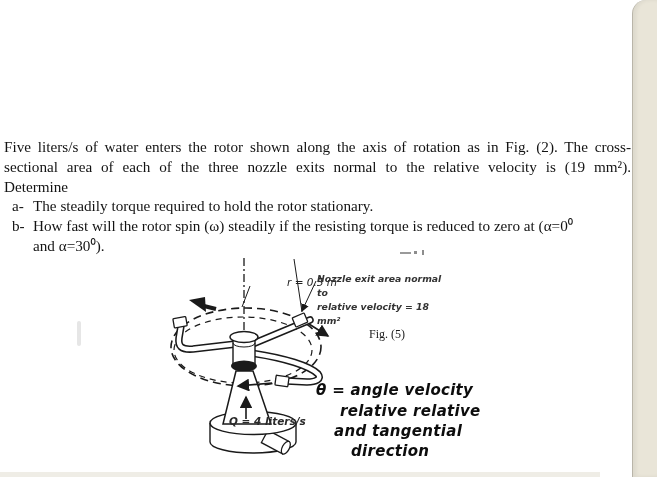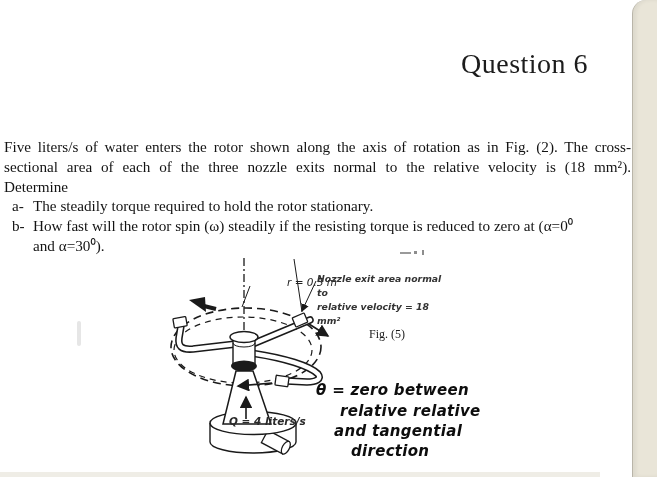--- a/index.html
+++ b/index.html
@@ -67,25 +67,24 @@
   .ln   { fill:none; stroke:#1a1a1a; }
   .sleeve { fill:#ffffff; stroke:#1a1a1a; stroke-width:1.3; }
   .solidfill { fill:#1a1a1a; stroke:none; }
   .white { fill:#ffffff; stroke:#1a1a1a; }
 </style>
 </head>
 <body>
 
 <div class="page">
 
-  <div class="title">Question 6</div>
 
   <div class="para">
     <div class="jline">Five liters/s of water enters the rotor shown along the axis of rotation as in Fig. (2). The cross-</div>
-    <div class="jline">sectional area of each of the three nozzle exits normal to the relative velocity is (18 mm²).</div>
+    <div class="jline">sectional area of each of the three nozzle exits normal to the relative velocity is (19 mm²).</div>
     <div>Determine</div>
   </div>
 
   <div class="qlist">
     <div class="qitem">
       <span class="qmarker">a-</span>
       <span class="itext">The steadily torque required to hold the rotor stationary.</span>
     </div>
     <div class="qitem">
       <span class="qmarker">b-</span>
@@ -166,21 +165,21 @@
   </svg>
 
   <div class="figlabel r-label">r = 0.5 m</div>
   <div class="figlabel nozzle-label">
     <div>Nozzle exit area normal to</div>
     <div>relative velocity = 18 mm²</div>
   </div>
   <div class="figlabel fig-caption">Fig. (5)</div>
   <div class="figlabel q-label">Q = 4 liters/s</div>
 
-  <div class="note-line" style="left:316px; top:381px;">θ = zero between</div>
+  <div class="note-line" style="left:316px; top:381px;">θ = angle velocity</div>
   <div class="note-line" style="left:340px; top:402px;">relative relative</div>
   <div class="note-line" style="left:334px; top:422px;">and tangential</div>
   <div class="note-line" style="left:351px; top:442px;">direction</div>
 
   <div class="artifact">
     <span class="a1"></span>
       <span class="a2"></span>
       <span class="a3"></span>
   </div>
   <div class="faint-bar"></div>

